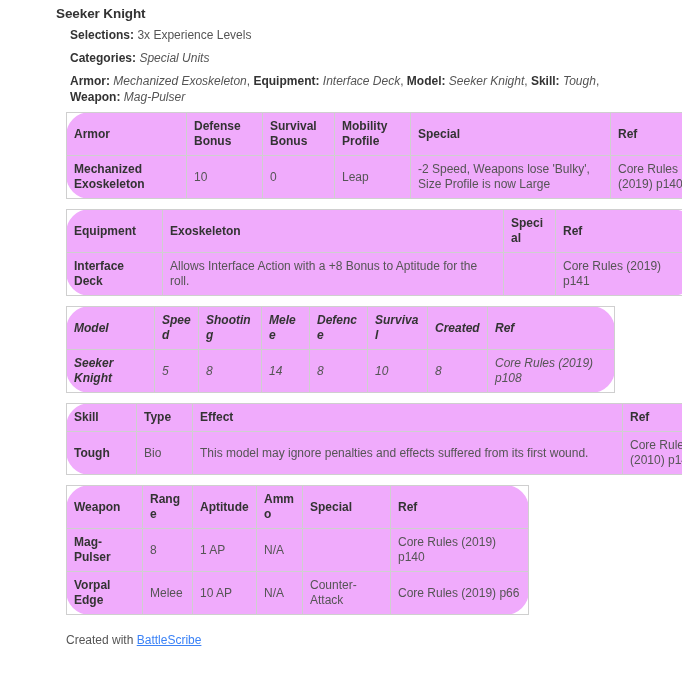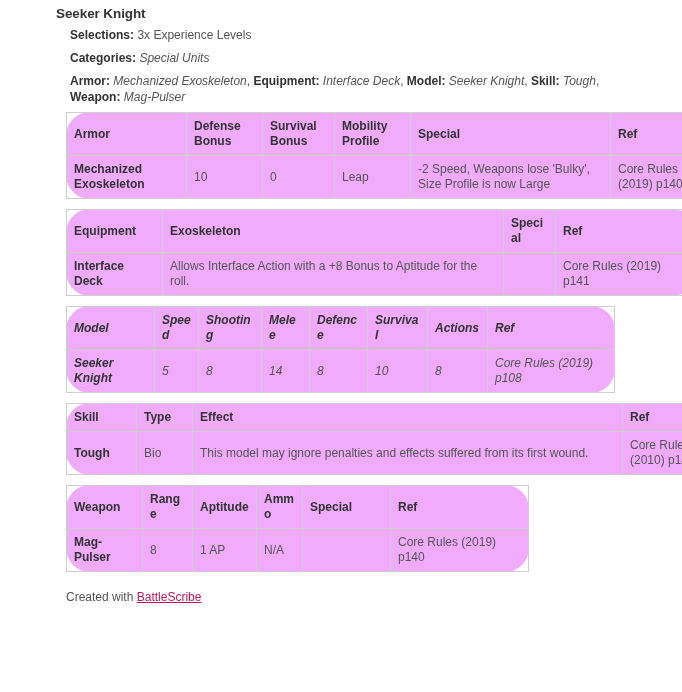--- a/index.html
+++ b/index.html
@@ -107,21 +107,21 @@
   .t-weapon    col.c4 { width: 88px; }
   .t-weapon    col.c5 { width: 138px; }
 
   
   .footer {
     margin: 18px 0 0 10px;
     font-size: 12px;
     color: #555555;
   }
   .footer a {
-    color: #be185d;
+    color: #3b82f6;
     text-decoration: underline;
   }
 </style>
 </head>
 <body>
 
 <div class="page">
 
   <h1 class="unit-title">Seeker Knight</h1>
 
@@ -221,21 +221,21 @@
           <col class="c7">
         </colgroup>
       <thead>
           <tr>
             <th>Model</th>
             <th>Speed</th>
             <th>Shooting</th>
             <th>Melee</th>
             <th>Defence</th>
             <th>Survival</th>
-            <th>Actions</th>
+            <th>Created</th>
             <th>Ref</th>
           </tr>
         </thead>
       <tbody>
           <tr>
             <td class="name">Seeker Knight</td>
             <td>5</td>
             <td>8</td>
             <td>14</td>
             <td>8</td>
@@ -296,20 +296,28 @@
         </thead>
       <tbody>
           <tr>
             <td class="name">Mag-Pulser</td>
             <td>8</td>
             <td>1 AP</td>
             <td>N/A</td>
             <td></td>
             <td>Core Rules (2019) p140</td>
           </tr>
+          <tr>
+            <td class="name">Vorpal Edge</td>
+            <td>Melee</td>
+            <td>10 AP</td>
+            <td>N/A</td>
+            <td>Counter-Attack</td>
+            <td>Core Rules (2019) p66</td>
+          </tr>
         </tbody>
     </table>
   </div>
 
   <p class="footer">
     <span>Created with </span><a href="#">BattleScribe</a>
   </p>
 
 </div>
 

